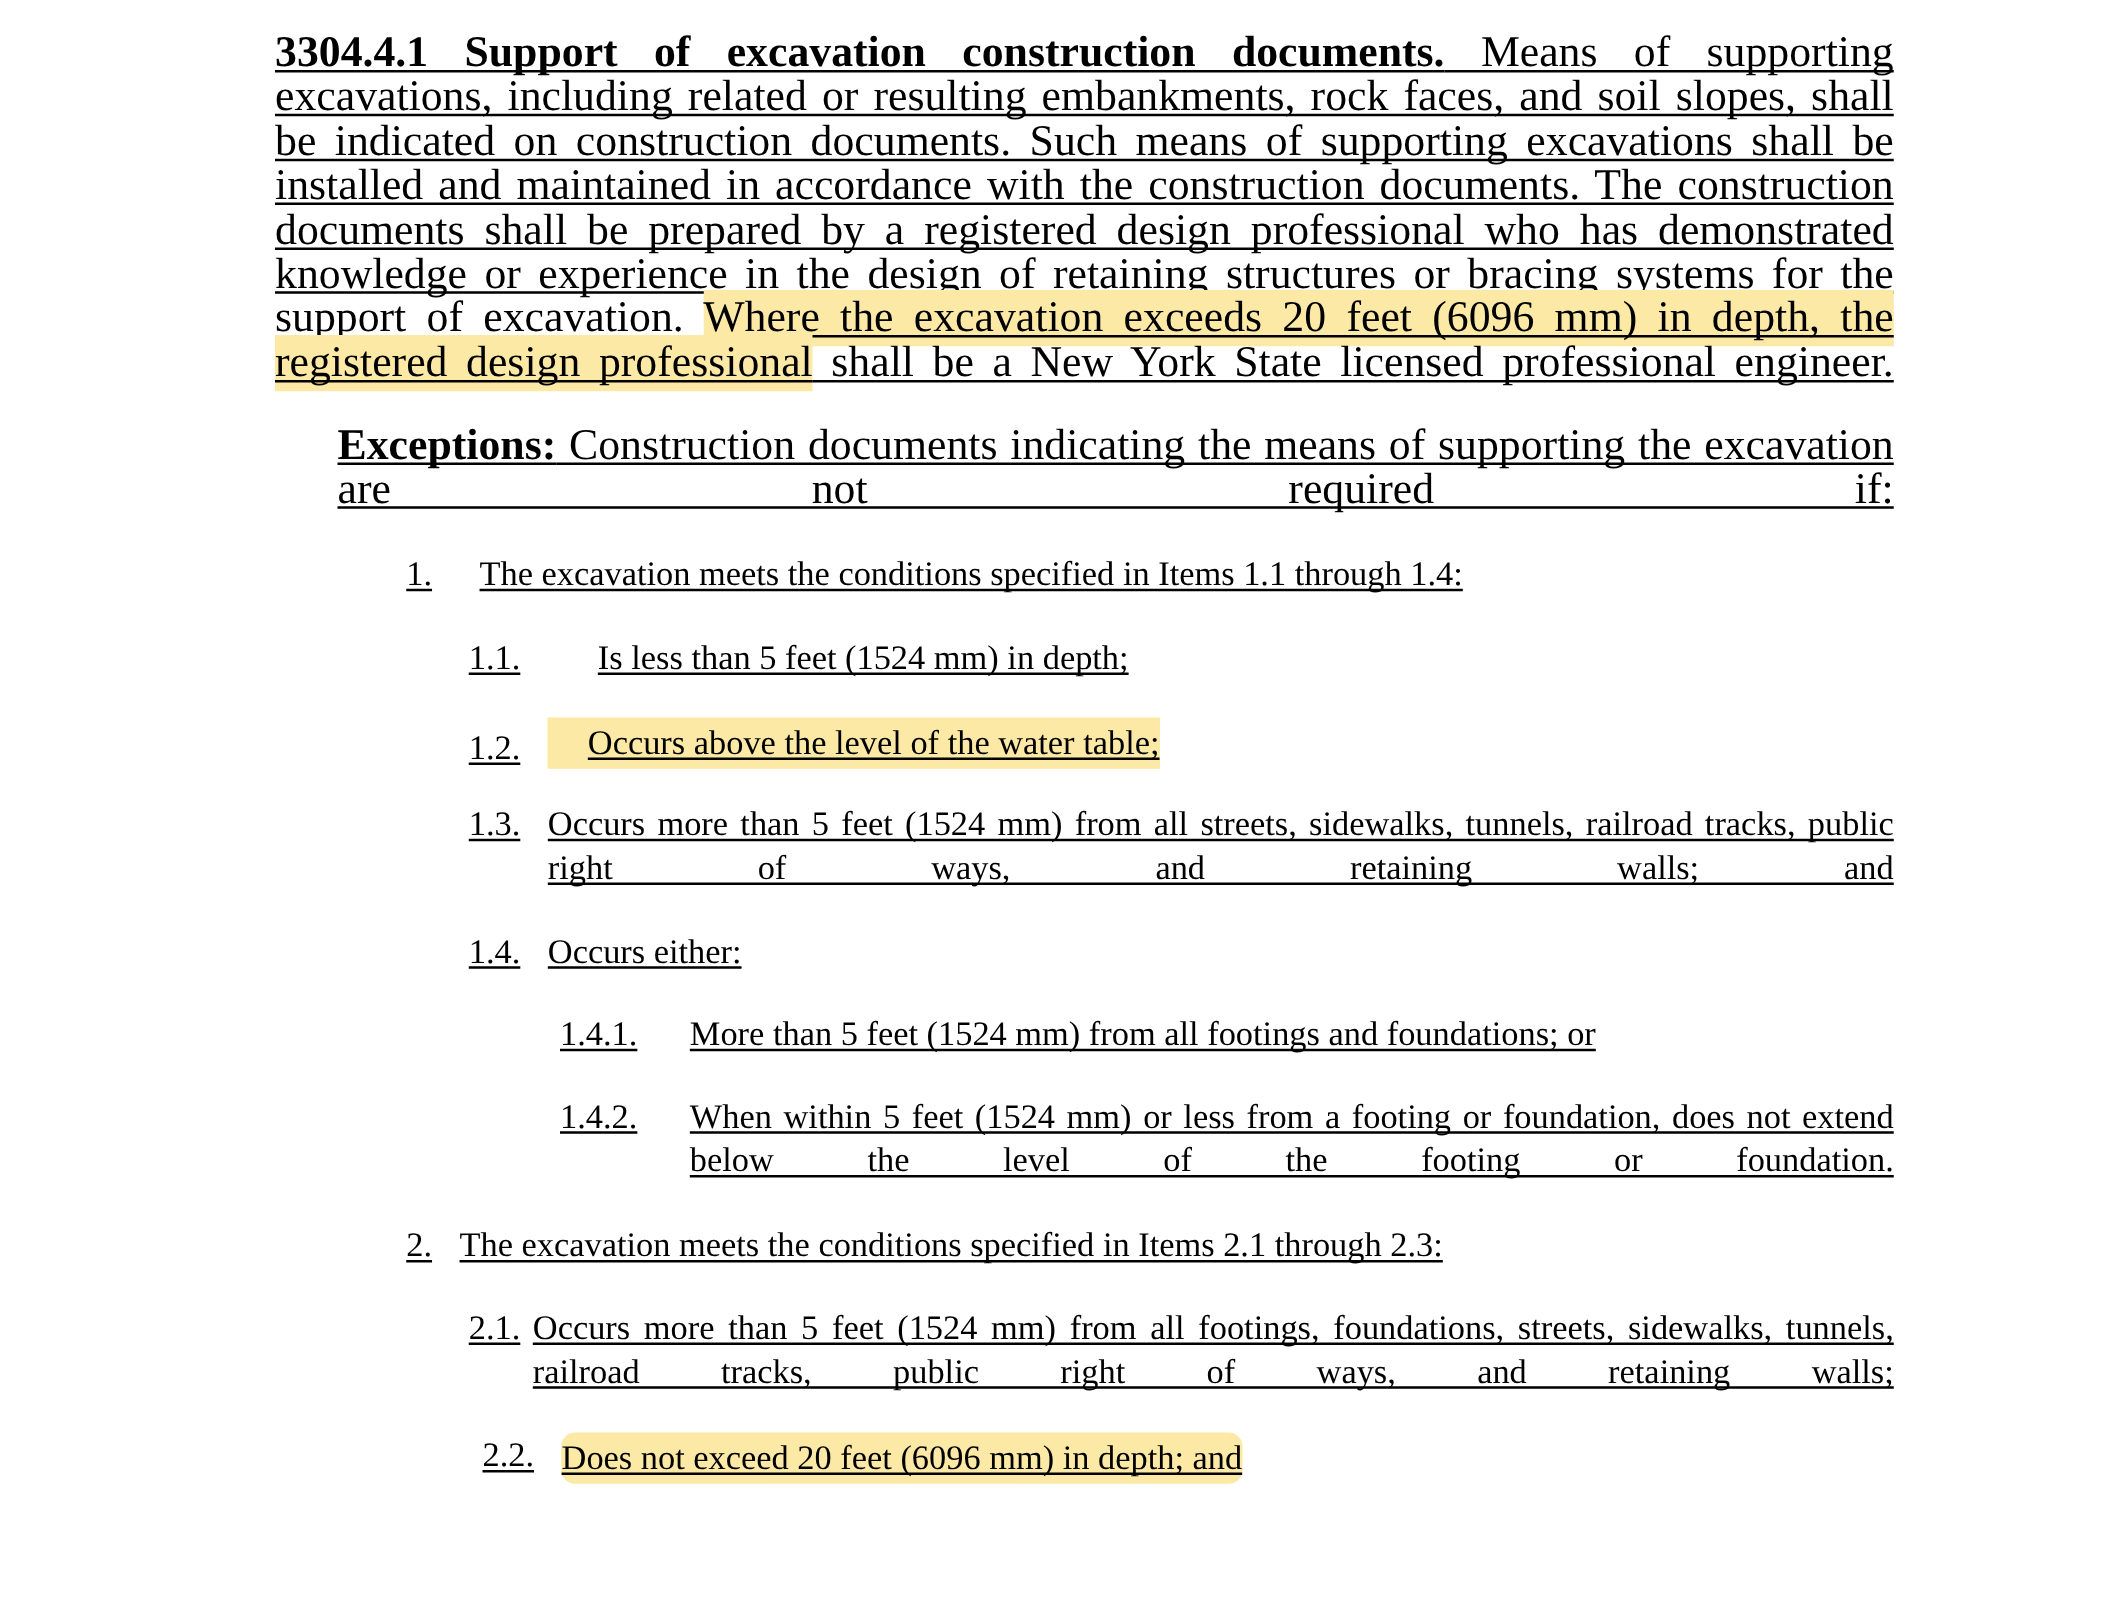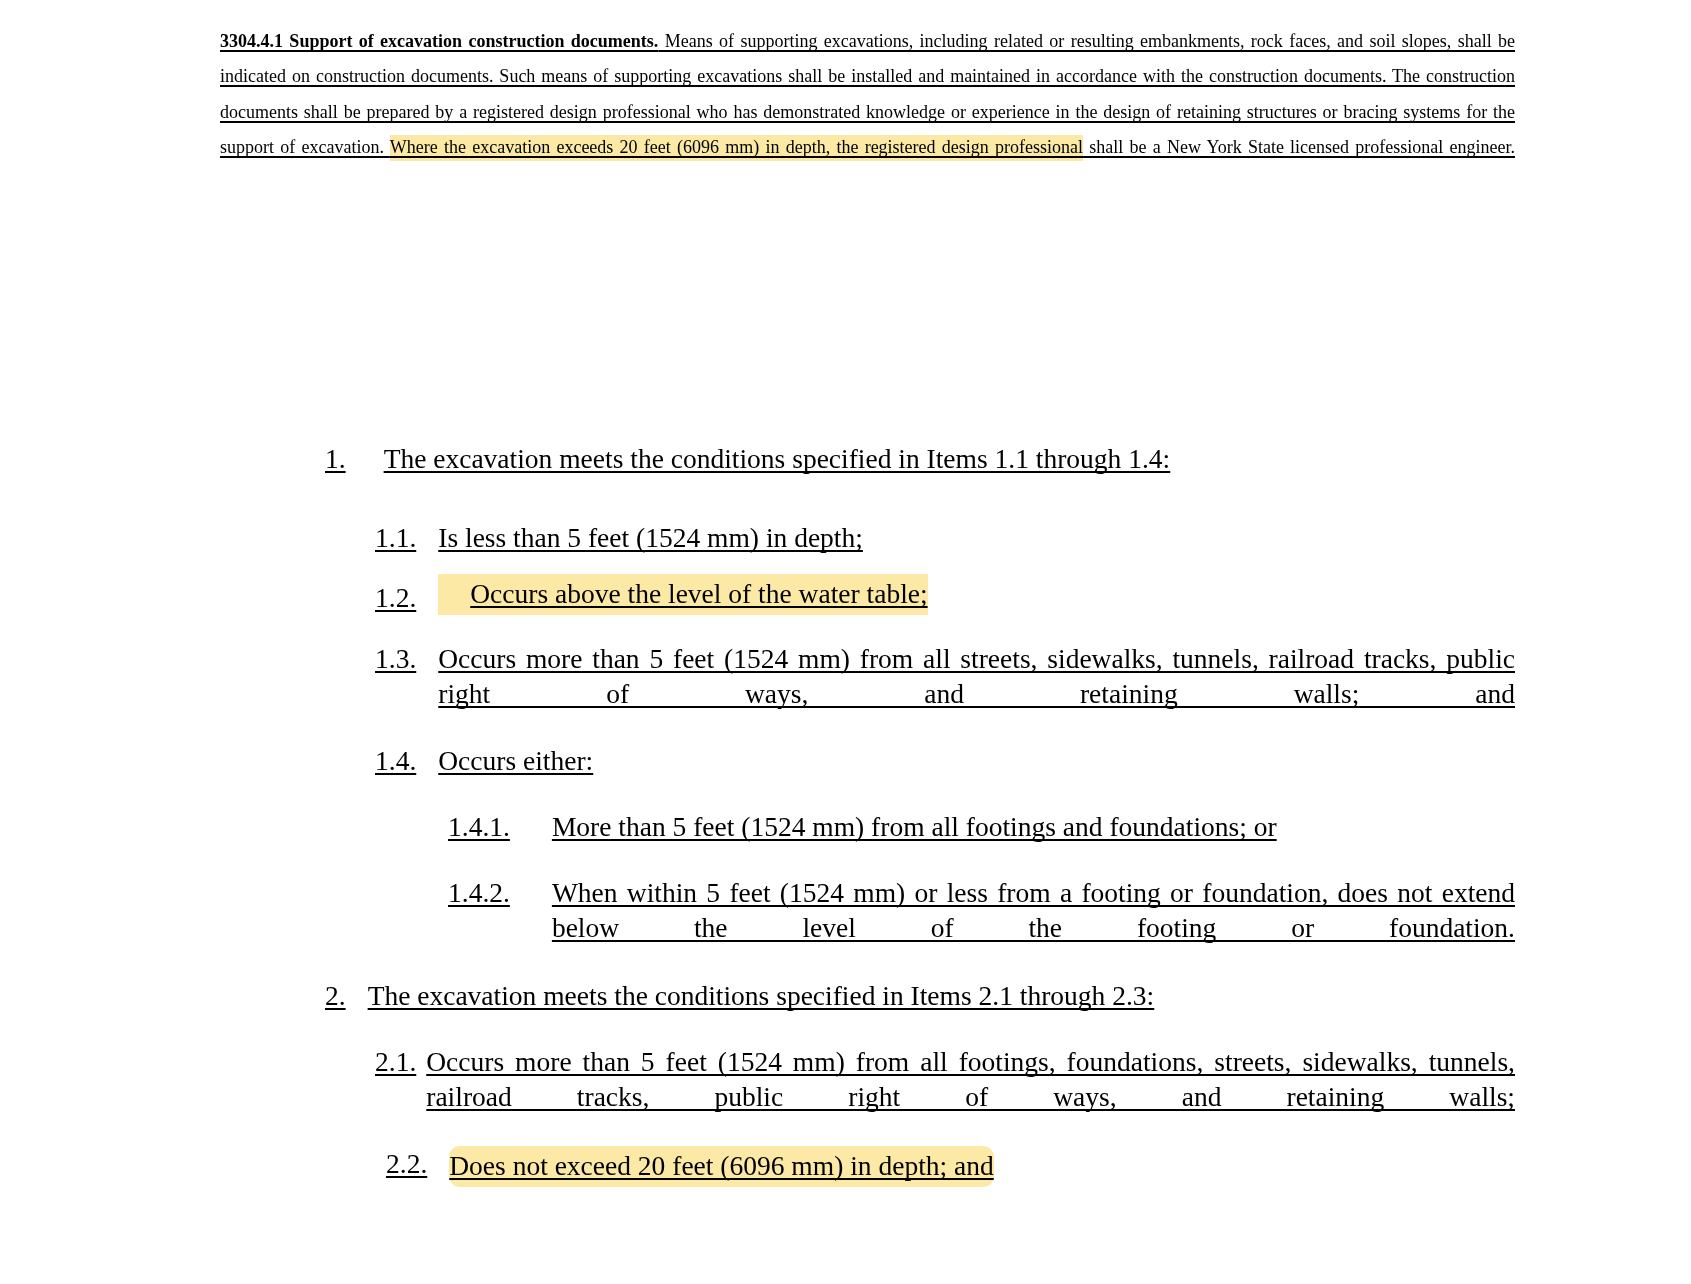--- a/index.html
+++ b/index.html
@@ -19,21 +19,21 @@
   #page {
     position: relative;
     width: 1691px;
     height: 1284px;
     padding: 0;
   }
 
   
   .para {
     position: absolute;
-    font-size: 18px;
+    font-size: 35px;
     line-height: 35.4px;
     text-align: justify;
     text-justify: inter-word;
   }
   .para.lastline-left > .body::after {
     content: "";
     display: inline-block;
     width: 100%;
   }
 
@@ -84,27 +84,32 @@
 <body>
 
 <div id="page">
 
   <div class="para lastline-left" style="left:220px; top:24px; width:1295px;">
     <span class="body">
       <span class="u b">3304.4.1 Support of excavation construction documents.</span><span class="u"> Means of supporting excavations, including related or resulting embankments, rock faces, and soil slopes, shall be indicated on construction documents.  Such means of supporting excavations shall be installed and maintained in accordance with the construction documents.  The construction documents shall be prepared by a registered design professional who has demonstrated knowledge or experience in the design of retaining structures or bracing systems for the support of excavation.  </span><span class="u hl">Where the excavation exceeds 20 feet (6096 mm) in depth, the registered design professional</span><span class="u"> shall be a New York State licensed professional engineer.</span>
     </span>
   </div>
 
+  <div class="para lastline-left" style="left:270px; top:338px; width:1245px;">
+    <span class="body">
+      <span class="u b">Exceptions:</span><span class="u"> Construction documents indicating the means of supporting the excavation are not required if:</span>
+    </span>
+  </div>
 
   <div class="row lastline-left" style="left:325px; top:441px; width:1190px;">
     <span class="u num">1.</span>
     <span class="u txt nojust" style="margin-left:38px;">The excavation meets the conditions specified in Items 1.1 through 1.4:</span>
   </div>
 
-  <div class="row" style="left:375px; top:520px; width:1140px;">
+  <div class="row" style="left:375px; top:508px; width:1140px;gap:40px;">
     <span class="u num">1.1.</span>
     <span class="u txt nojust" style="margin-left:22px;">Is less than 5 feet (1524 mm) in depth;</span>
   </div>
 
   <div class="row" style="left:375px; top:574px; width:1140px;align-items:flex-end;">
     <span class="u num">1.2.</span>
     <span class="u hl txt nojust" style="margin-left:22px; flex:0 1 auto;padding-left:32px;">Occurs above the level of the water table;</span>
   </div>
 
   <div class="row lastline-left" style="left:375px; top:641px; width:1140px;">

